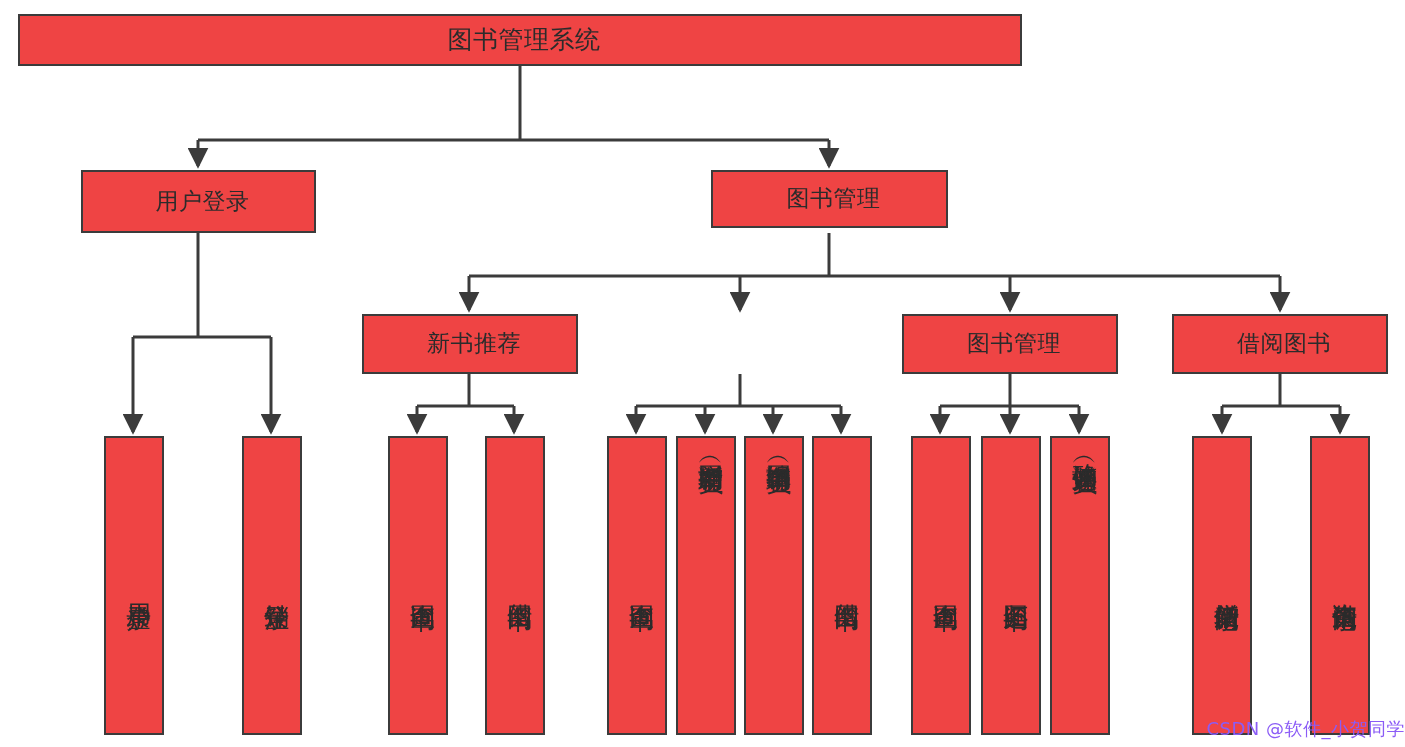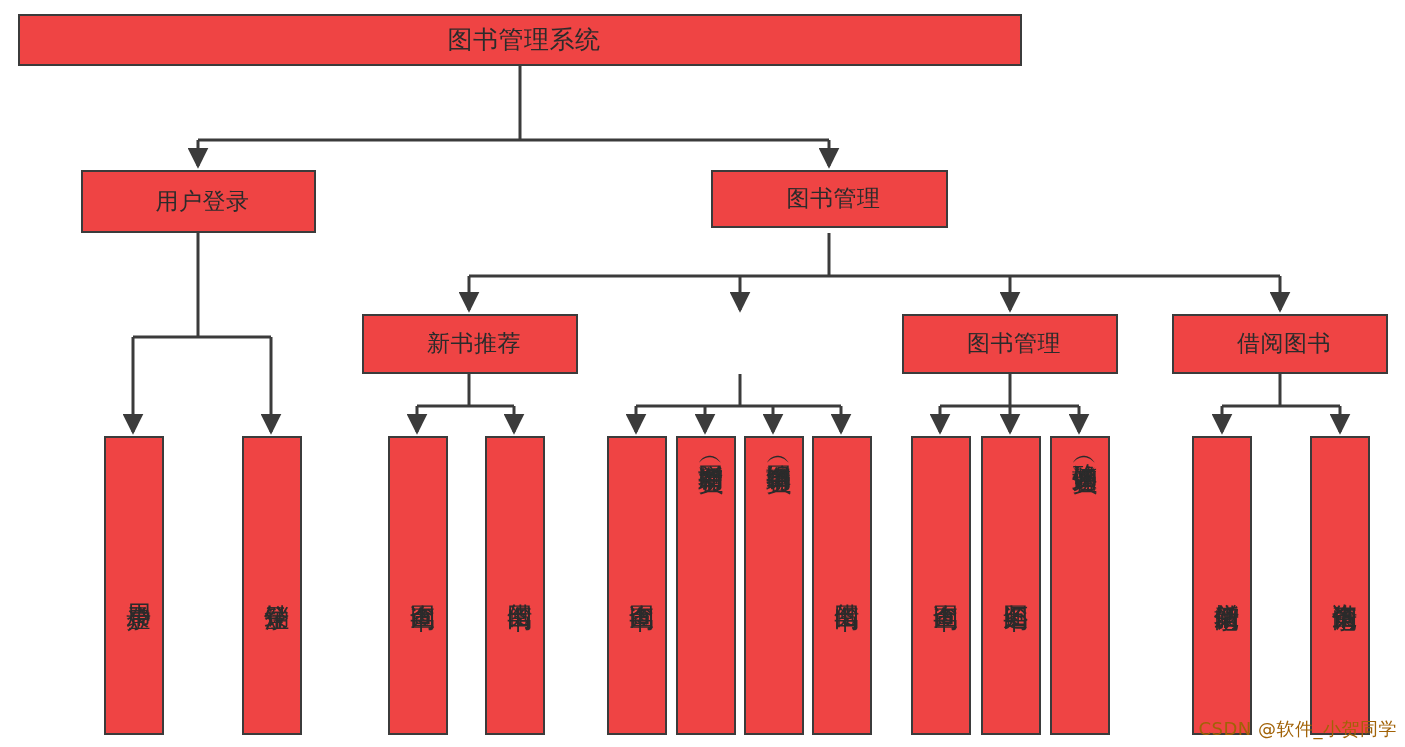--- a/index.html
+++ b/index.html
@@ -66,24 +66,24 @@
     letter-spacing: 1px;
     white-space: nowrap;
   }
   
   .node.level-leaf.centered {
     align-items: center;
     padding-top: 0;
   }
   #watermark {
     position: absolute;
-    right: 8px;
+    right: 0;
     bottom: 6px;
     font-size: 18px;
-    color: #a16207;
+    color: #8b5cf6;
     letter-spacing: 0.5px;
     z-index: 5;
     white-space: nowrap;
   }
 </style>
 </head>
 <body>
 
 <div id="diagram-root">
 

